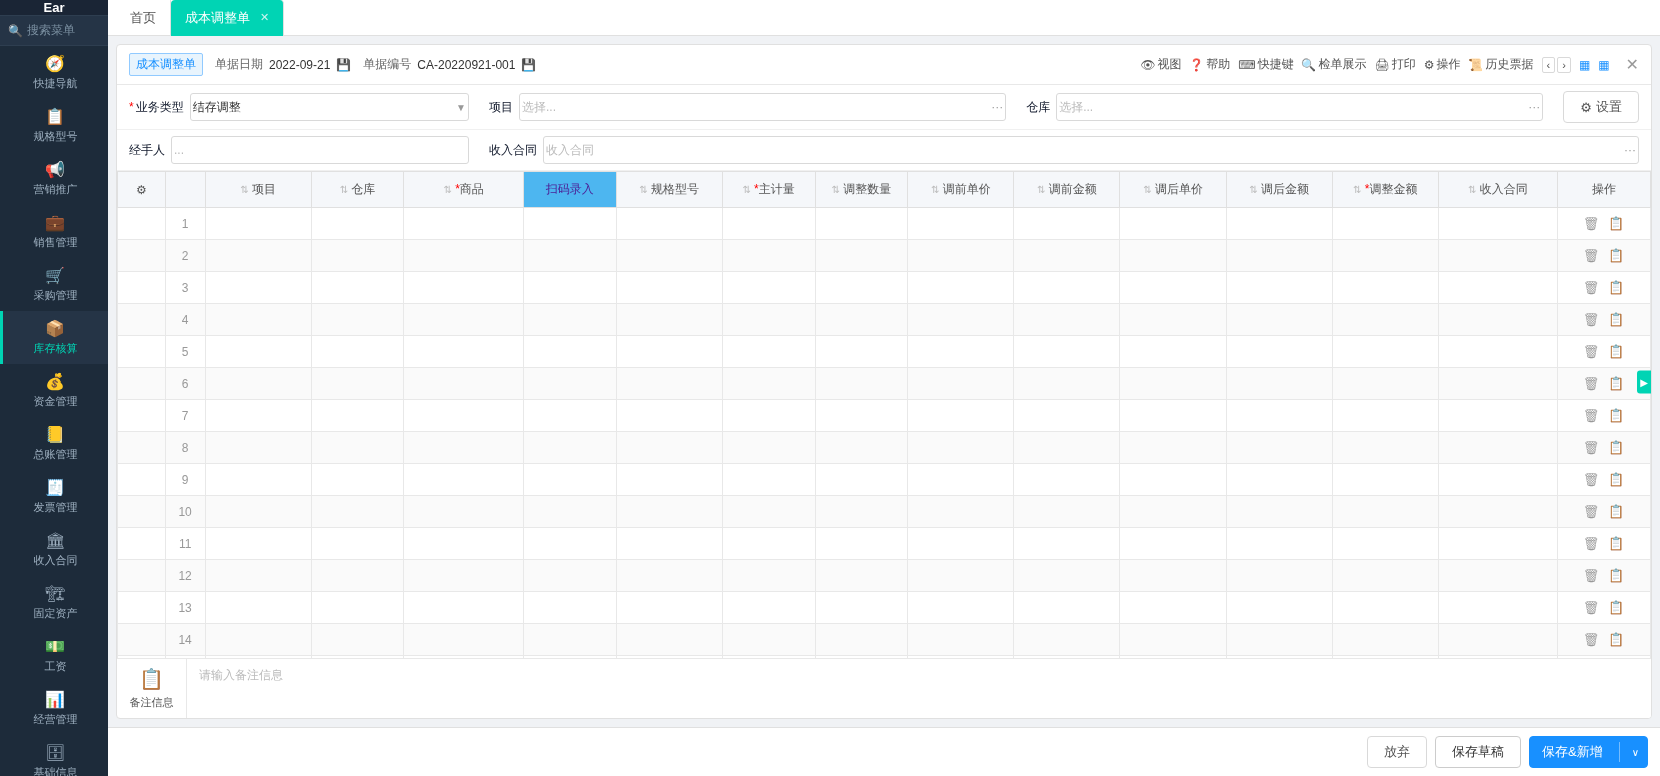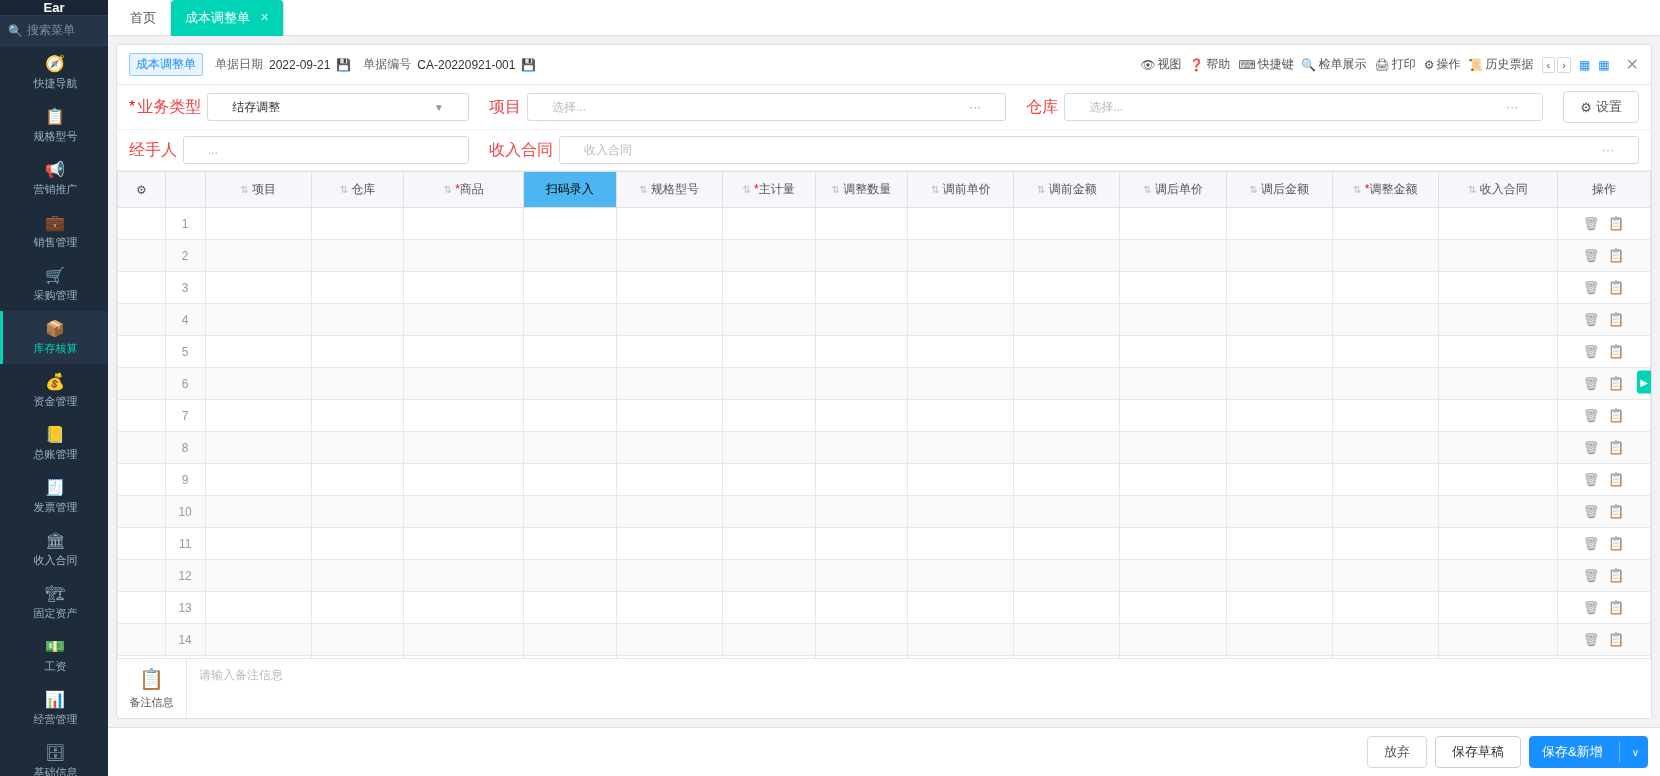--- a/index.html
+++ b/index.html
@@ -151,28 +151,28 @@
       border-bottom: 1px solid #f0f0f0;
       flex-shrink: 0;
       gap: 20px;
     }
     .form-field {
       display: flex;
       align-items: center;
       gap: 6px;
       flex: 1;
     }
-    .form-field label { color: #ef4444; font-size: 16px; white-space: nowrap; }
+    .form-field label { color: #0f172a; font-size: 12px; white-space: nowrap; }
     .form-field label.required::before { content: '*'; color: red; margin-right: 2px; }
     .form-input {
       flex: 1;
       height: 28px;
       border: 1px solid #d9d9d9;
       border-radius: 3px;
-      padding: 0 24px;
+      padding: 0 2px;
       font-size: 12px;
       color: #333;
       background: #fff;
       display: flex;
       align-items: center;
       justify-content: space-between;
       cursor: pointer;
     }
     .form-input .placeholder { color: #bbb; }
     .form-input .dropdown-arrow { color: #999; font-size: 10px; }
@@ -200,21 +200,21 @@
       padding: 0 6px;
       text-align: center;
       color: #555;
       font-weight: normal;
       white-space: nowrap;
       position: relative;
     }
     thead th .required-star { color: red; }
     thead th.highlighted {
       background: #4db6f0;
-      color: #000000;
+      color: #4c1d95;
     }
     thead th .sort-icon { color: #bbb; font-size: 10px; }
     tbody tr { height: 32px; }
     tbody tr td {
       border: 1px solid #e8e8e8;
       padding: 0 6px;
       text-align: center;
       color: #333;
     }
     tbody tr:nth-child(odd) { background: #fff; }

